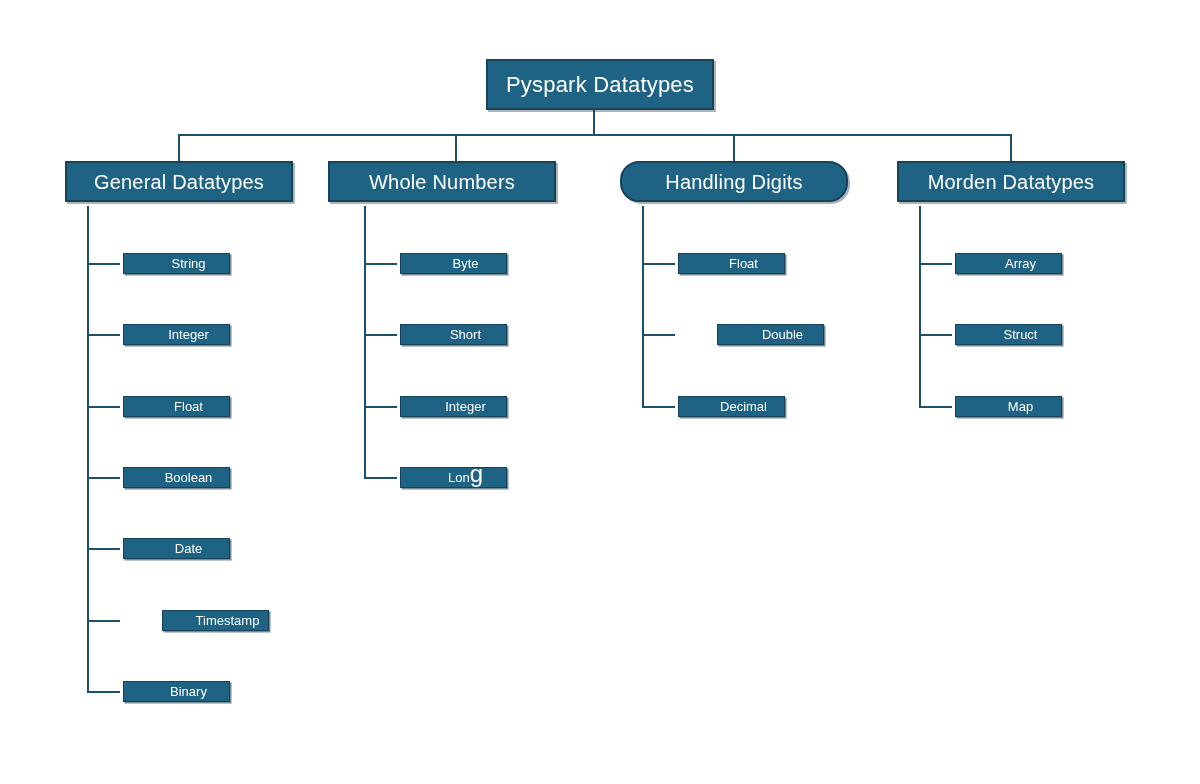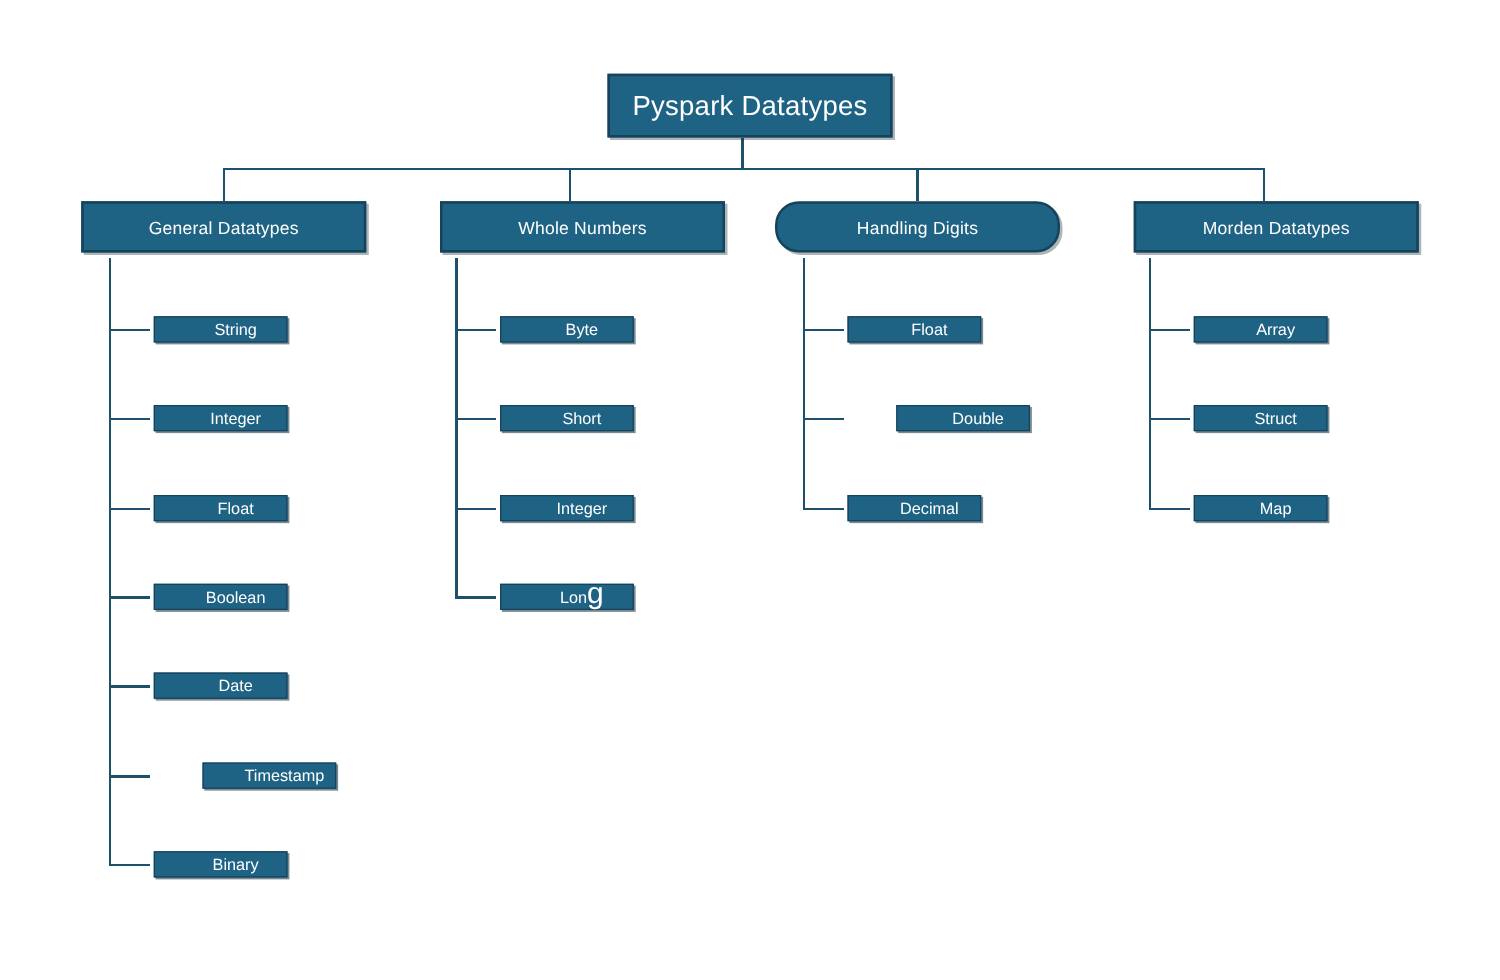--- a/index.html
+++ b/index.html
@@ -41,21 +41,21 @@
     top: 59px;
     width: 228px;
     height: 51px;
     font-size: 22px;
     letter-spacing: 0.2px;
   }
   .header-node {
     width: 228px;
     height: 41px;
     top: 161px;
-    font-size: 14px;
+    font-size: 20px;
     letter-spacing: 0.2px;
   }
   .child-node {
     width: 107px;
     height: 21px;
     font-size: 13px;
     border-width: 1px;
     box-shadow: 1.5px 1.5px 0 rgba(13, 42, 58, 0.55);
     padding-left: 24px;
   }
@@ -98,21 +98,21 @@
       </div>
       <div class="node child-node" style="left: 123px; top: 538px;">
         <span class="node-label">Date</span>
       </div>
       <div class="node child-node" style="left: 123px; top: 610px; margin-left: 39px;">
         <span class="node-label">Timestamp</span>
       </div>
       <div class="node child-node" style="left: 123px; top: 681px;">
         <span class="node-label">Binary</span>
       </div>
-      <div class="node header-node" style="left: 352px;">
+      <div class="node header-node" style="left: 328px;">
         <span class="node-label">Whole Numbers</span>
       </div>
       <div class="node child-node" style="left: 400px; top: 253px;">
         <span class="node-label">Byte</span>
       </div>
       <div class="node child-node" style="left: 400px; top: 324px;">
         <span class="node-label">Short</span>
       </div>
       <div class="node child-node" style="left: 400px; top: 396px;">
         <span class="node-label">Integer</span>
@@ -125,21 +125,21 @@
       </div>
       <div class="node child-node" style="left: 678px; top: 253px;">
         <span class="node-label">Float</span>
       </div>
       <div class="node child-node" style="left: 678px; top: 324px; margin-left: 39px;">
         <span class="node-label">Double</span>
       </div>
       <div class="node child-node" style="left: 678px; top: 396px;">
         <span class="node-label">Decimal</span>
       </div>
-      <div class="node header-node" style="left: 897px; margin-left: 10px;">
+      <div class="node header-node" style="left: 897px;">
         <span class="node-label">Morden Datatypes</span>
       </div>
       <div class="node child-node" style="left: 955px; top: 253px;">
         <span class="node-label">Array</span>
       </div>
       <div class="node child-node" style="left: 955px; top: 324px;">
         <span class="node-label">Struct</span>
       </div>
       <div class="node child-node" style="left: 955px; top: 396px;">
         <span class="node-label">Map</span>

